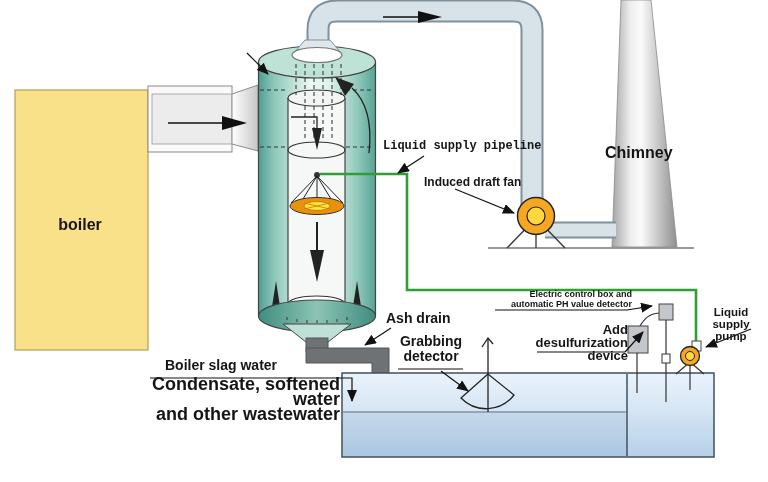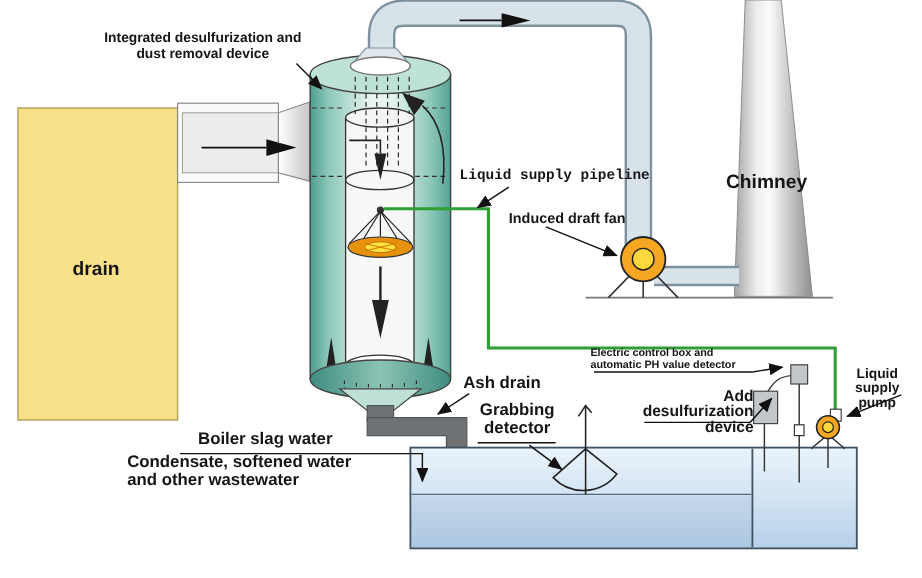--- a/index.html
+++ b/index.html
@@ -5,27 +5,27 @@
   html,body{margin:0;padding:0;background:#fff;}
   .stage{position:relative;width:768px;height:482px;background:#ffffff;overflow:hidden;
          font-family:"Liberation Sans",sans-serif;}
   .stage svg{position:absolute;left:0;top:0;}
   .lb{position:absolute;font-weight:bold;color:#151515;white-space:pre-line;}
   #lbl-integrated{left:78px;top:26px;width:182px;font-size:11.5px;line-height:13px;text-align:center;}
   #lbl-boiler{left:40px;top:216px;width:80px;font-size:16px;text-align:center;}
   #lbl-liquid-pipeline{left:383px;top:139px;font-size:12px;white-space:nowrap;font-family:Liberation Mono, monospace;}
   #lbl-induced-fan{left:424px;top:175px;font-size:12px;white-space:nowrap;}
   #lbl-chimney{left:605px;top:144px;font-size:16px;white-space:nowrap;}
-  #lbl-electric{left:492px;top:289px;width:140px;font-size:9px;line-height:10px;text-align:left;}
+  #lbl-electric{left:492px;top:289px;width:140px;font-size:9px;line-height:10px;text-align:right;}
   #lbl-add{left:510px;top:323px;width:118px;font-size:13px;line-height:13px;text-align:right;}
   #lbl-pump{left:696px;top:306px;width:70px;font-size:11.5px;line-height:12px;text-align:center;}
   #lbl-ash{left:386px;top:310px;font-size:14px;white-space:nowrap;}
   #lbl-grab{left:394px;top:334px;width:74px;font-size:14px;line-height:15px;text-align:center;}
   #lbl-slag{left:165px;top:357px;font-size:14px;white-space:nowrap;}
-  #lbl-condensate{left:106px;top:377px;width:220px;font-size:14px;line-height:15px;text-align:left;}
+  #lbl-condensate{left:120px;top:377px;width:220px;font-size:18px;line-height:15px;text-align:right;}
   #lbl-pool{left:342px;top:454px;width:372px;font-size:15px;text-align:center;}
 </style>
 </head>
 <body>
 
 <div class="stage">
 <svg width="768" height="482" viewBox="0 0 768 482">
   <defs>
     <linearGradient id="gTower" x1="0" y1="0" x2="1" y2="0">
       <stop offset="0" stop-color="#4f9e90"></stop>
@@ -229,23 +229,21 @@
     <line x1="537" y1="352" x2="625" y2="352"></line>
     <line x1="625" y1="352" x2="643" y2="332" marker-end="url(#arr)"></line>
     <line x1="751" y1="329" x2="706" y2="347" marker-end="url(#arr)"></line>
     <line x1="391" y1="328" x2="365" y2="345" marker-end="url(#arr)"></line>
     <line x1="398" y1="369" x2="463" y2="369"></line>
     <line x1="441" y1="371" x2="468" y2="391" marker-end="url(#arr)"></line>
     <path d="M150,378 L352,378 L352,401" marker-end="url(#arr)"></path>
   </g>
 </svg>
 
-  <div class="lb" id="lbl-integrated">Integrated desulfurization and
-dust removal device</div>
-  <div class="lb" id="lbl-boiler">drain</div>
+  <div class="lb" id="lbl-boiler">boiler</div>
   <div class="lb" id="lbl-liquid-pipeline">Liquid supply pipeline</div>
   <div class="lb" id="lbl-induced-fan">Induced draft fan</div>
   <div class="lb" id="lbl-chimney">Chimney</div>
   <div class="lb" id="lbl-electric">Electric control box and
 automatic PH value detector</div>
   <div class="lb" id="lbl-add">Add desulfurization
 device</div>
   <div class="lb" id="lbl-pump">Liquid supply
 pump</div>
   <div class="lb" id="lbl-ash">Ash drain</div>

